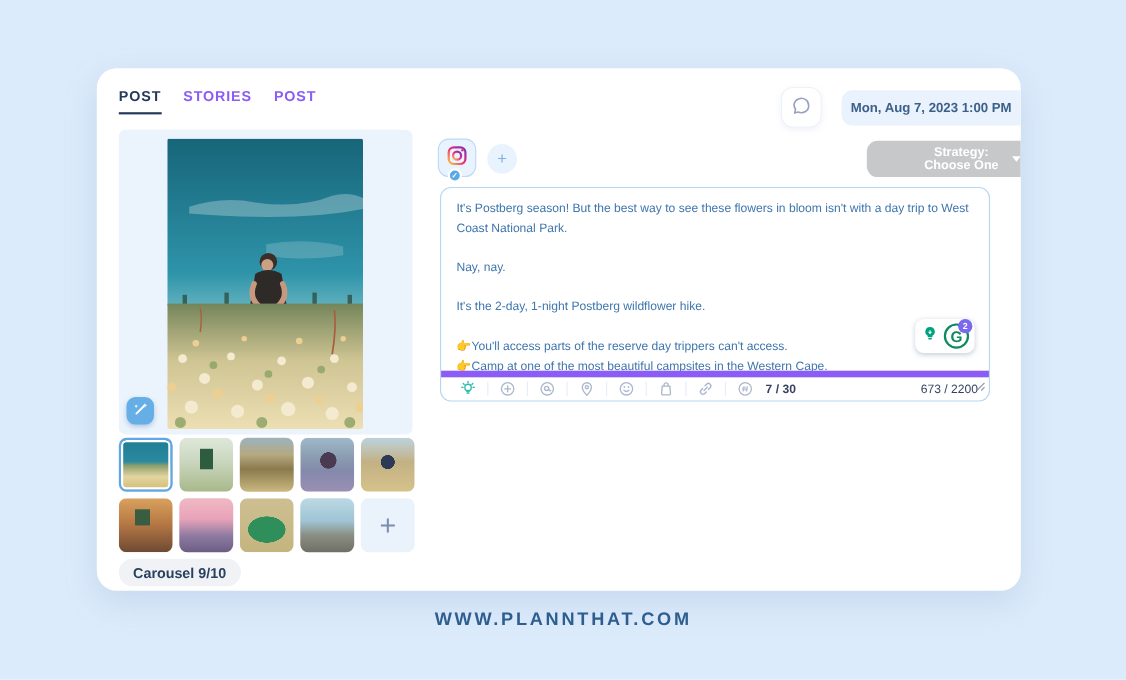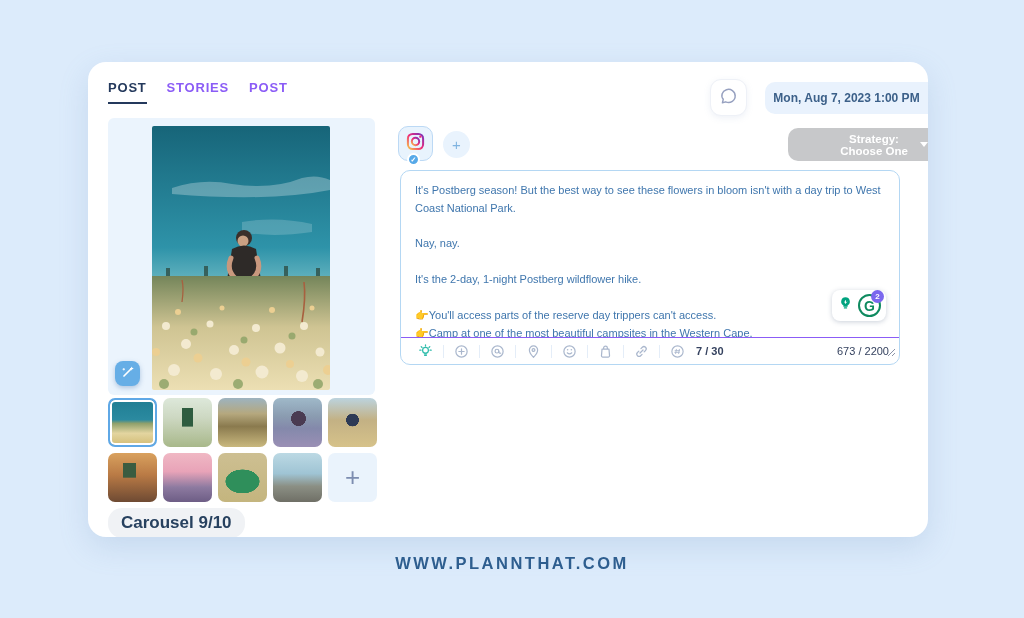--- a/index.html
+++ b/index.html
@@ -79,21 +79,21 @@
   .t8 { background:
         radial-gradient(ellipse 40% 28% at 50% 58%,#2f8f5b 0 86%,transparent 88%),
         linear-gradient(180deg,#cdbf92 0%,#c4b57e 100%); }
   .t9 { background:linear-gradient(180deg,#bcd9e4 0%,#9fc4d4 42%,#8b8f84 68%,#6f6f66 100%); }
   .thumb.add-tile {
     background:#eaf3fc; display:flex; align-items:center; justify-content:center;
     color:#7d8db0; font-size:26px; font-weight:300; border:none;
   }
   .carousel-badge {
     position:absolute; left:20px; top:446px; background:#f0f2f5; border-radius:14px;
-    padding:5px 13px; font-size:17px; font-weight:700; color:#27415f;text-align:center;
+    padding:5px 13px; font-size:13px; font-weight:700; color:#27415f;text-align:center;
   }
   
   .ig-wrap {
     position:absolute; left:310px; top:64px; width:35px; height:35px;
     background:#e8f3fd; border:1.5px solid #bcd9f5; border-radius:10px;
     display:flex; align-items:center; justify-content:center; cursor:pointer;
   }
   .check-badge {
     position:absolute; left:8px; bottom:-6px; width:13px; height:13px; border-radius:50%;
     background:#57a9e8; border:2px solid #ffffff; color:#fff; font-size:7px;
@@ -110,21 +110,21 @@
   }
   .caption-area {
     display:block; width:100%; height:166px; border:none; outline:none; resize:none;
     padding:11px 14px; background:transparent;
     font-family:"Liberation Sans", sans-serif;
     font-size:11px; line-height:1.62; color:#3f76ad;
   }
   .resize-handle { position:absolute; right:3px; top:172px; cursor:nwse-resize; }
   .toolbar {
     display:flex; align-items:center; height:27px; padding:8px 10px;
-    border-top:1px solid #8b5cf6;
+    border-top:6px solid #8b5cf6;
   }
   .tool-btn { background:none; border:none; padding:0 7px; cursor:pointer; display:flex; align-items:center; }
   .tdiv { width:1px; height:13px; background:#e4edf8; margin:0 3px; }
   .counter { font-size:11px; font-weight:700; color:#35425f; margin-left:4px; }
   .char-counter { margin-left:auto; font-size:11px; font-weight:400; color:#35425f; }
   .grammarly {
     position:absolute; left:744px; top:228px; height:31px; padding:3px 5px;
     background:#fff; border-radius:8px; box-shadow:0 1px 5px rgba(80,100,130,.3);
     display:flex; align-items:center; gap:4px;
   }

